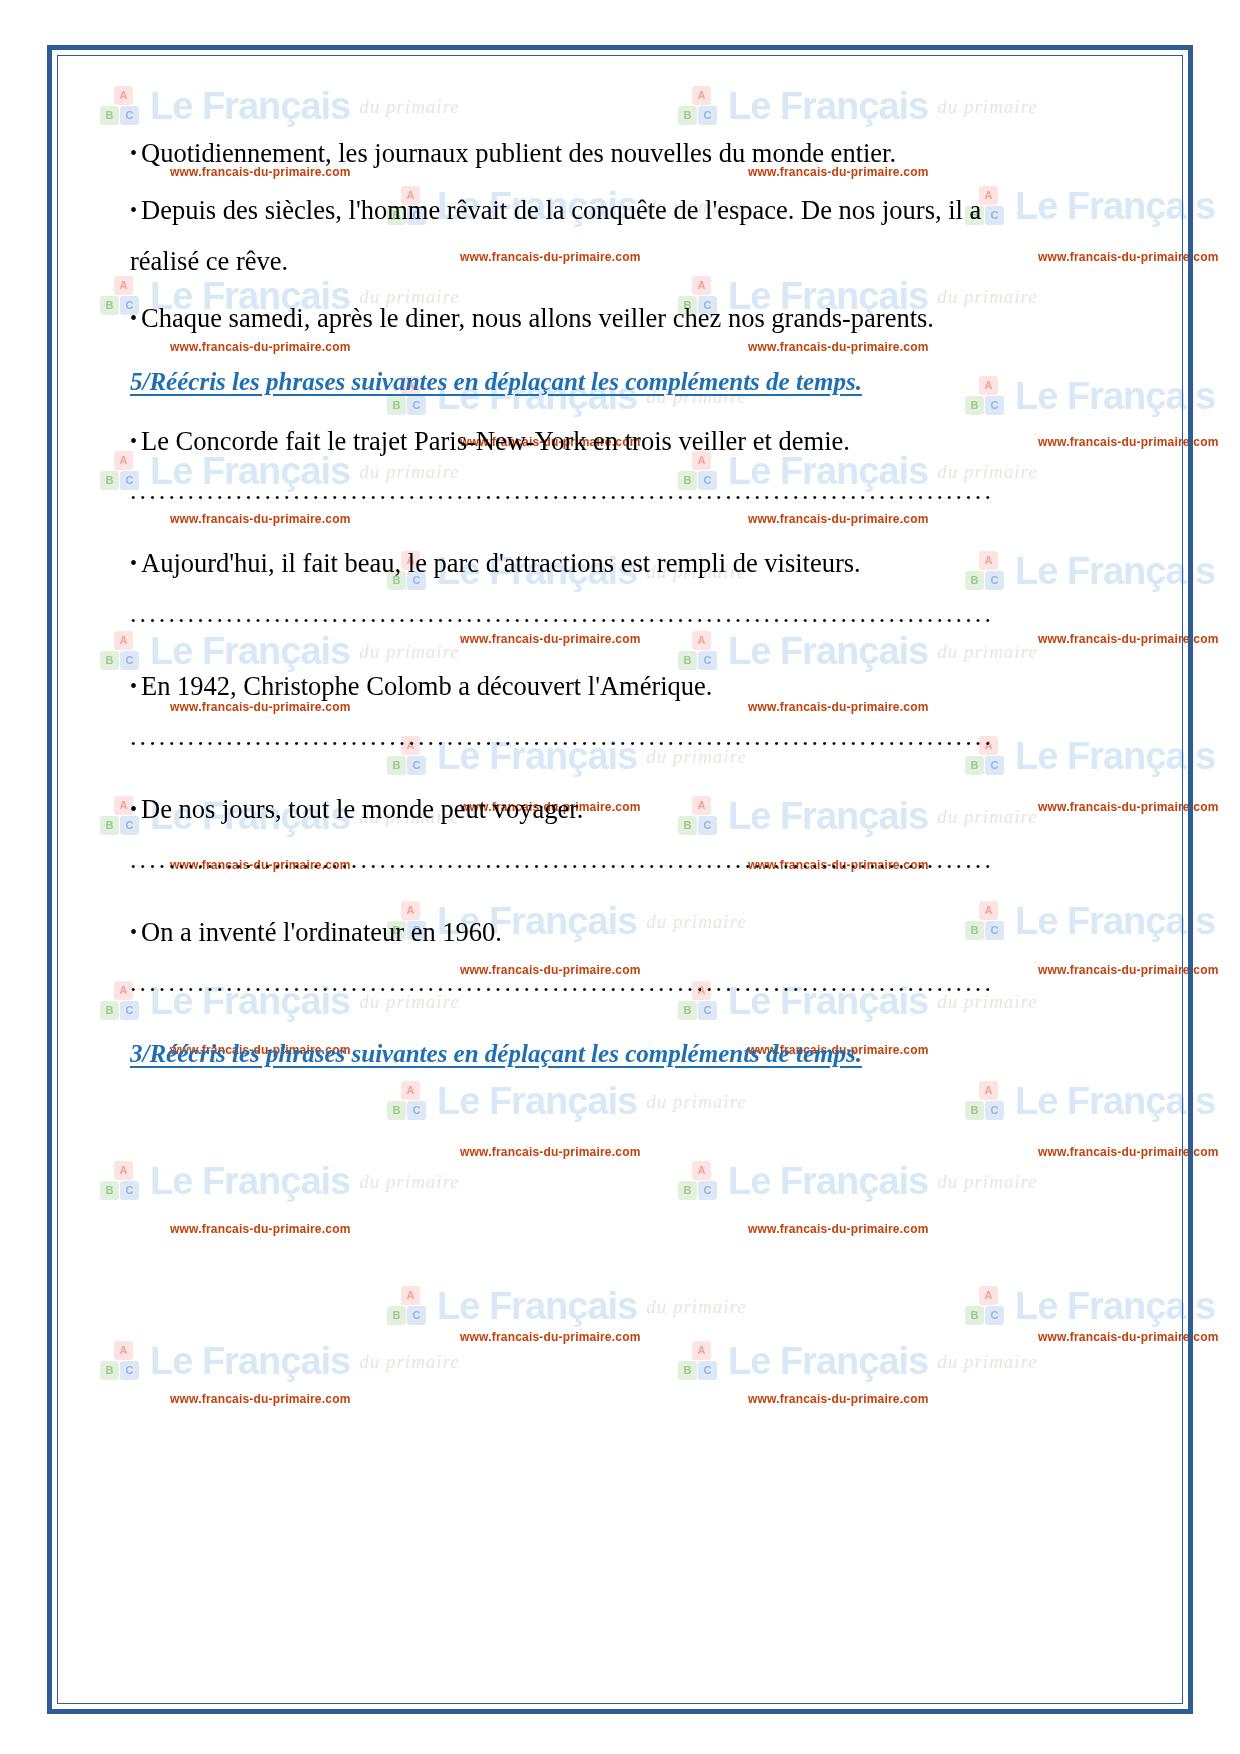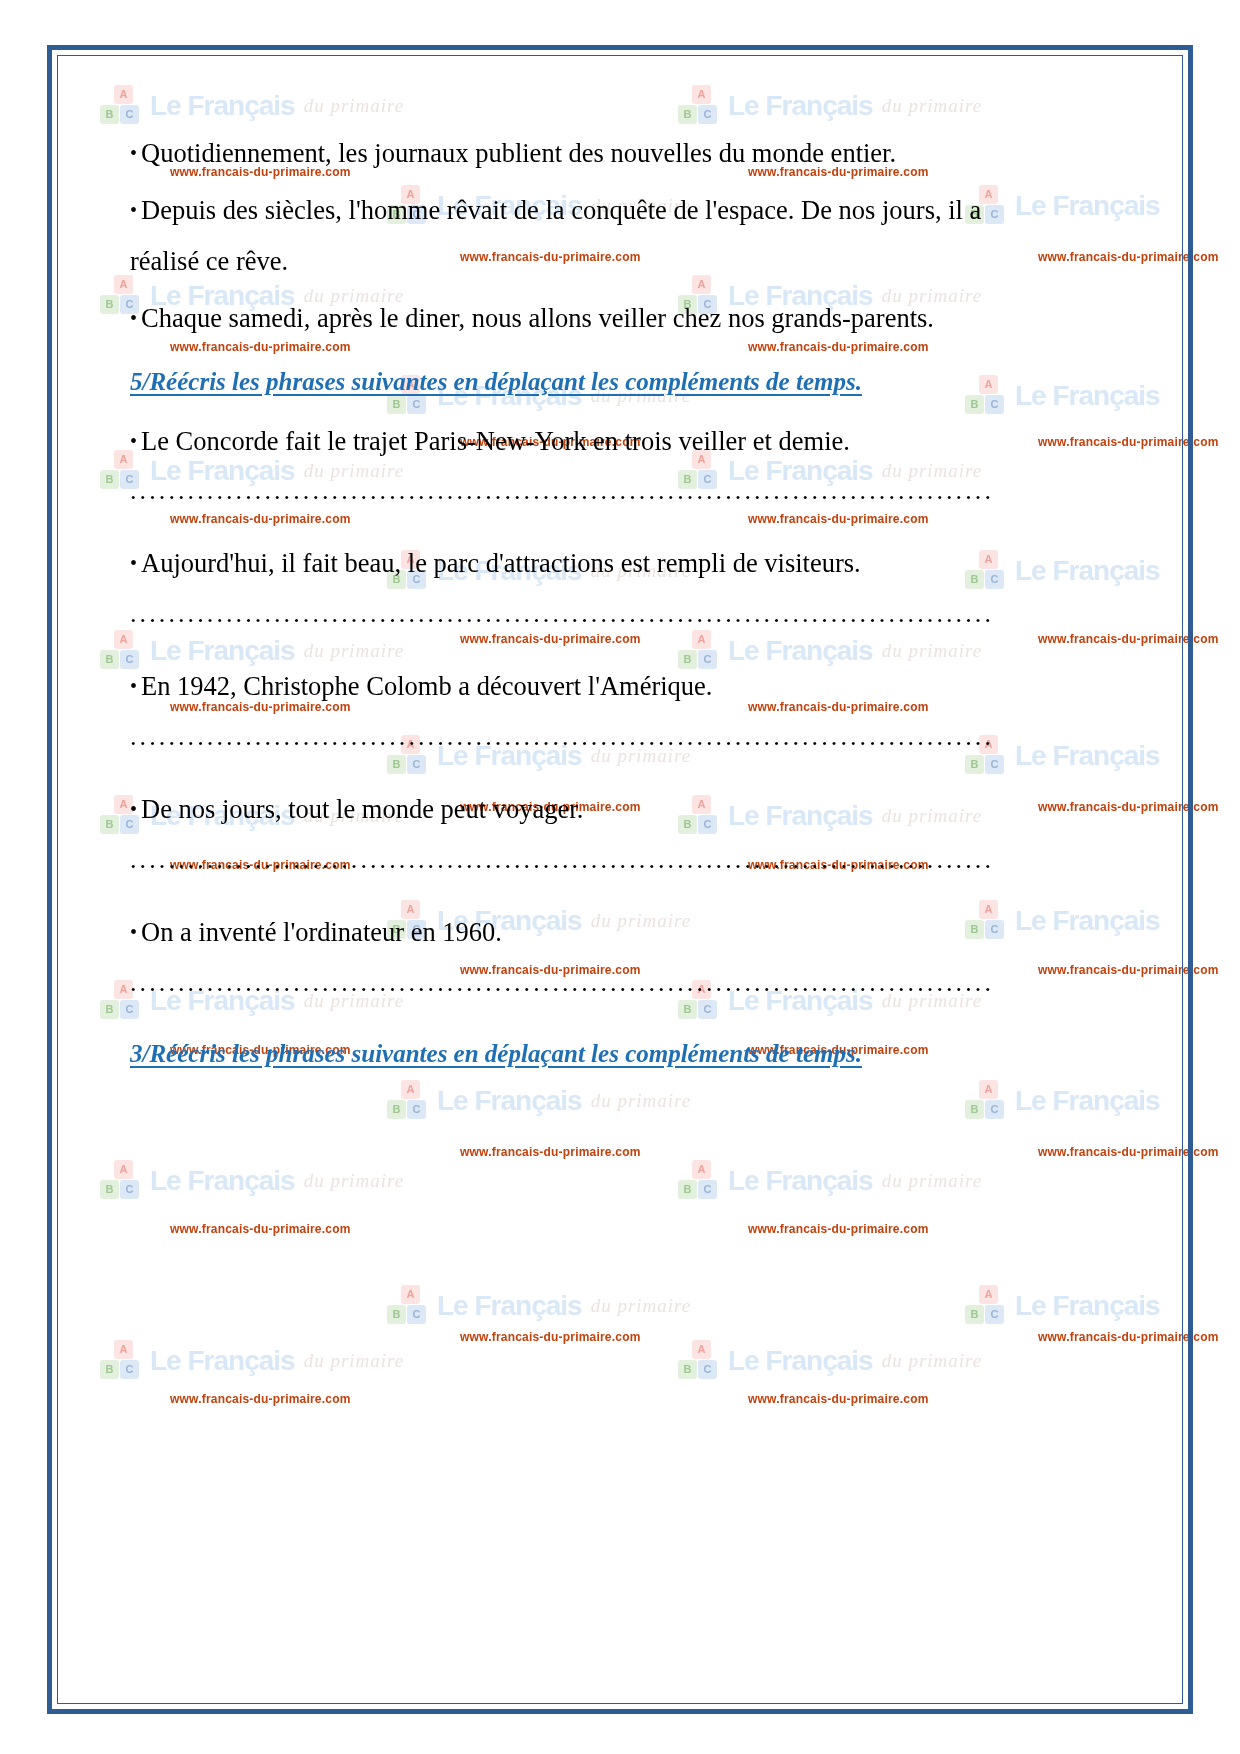--- a/index.html
+++ b/index.html
@@ -73,21 +73,21 @@
     font-size: 11px;
     text-align: center;
     line-height: 19px;
   }
   .blk-a { left: 16px; top: 0px;  width: 19px; height: 19px; background: #fbe4e2; color: #f0a39c; }
   .blk-b { left: 2px;  top: 20px; width: 19px; height: 19px; background: #e3f0dd; color: #9fc892; }
   .blk-c { left: 22px; top: 20px; width: 19px; height: 19px; background: #dde8f6; color: #9ab4d8; }
   .wm-title {
     font-family: "Liberation Sans", sans-serif;
     font-weight: bold;
-    font-size: 28px;
+    font-size: 38px;
     color: #d9e8f7;
     letter-spacing: -1px;
   }
   .wm-sub {
     font-family: "Liberation Serif", serif;
     font-style: italic;
     font-size: 19px;
     color: #ece3e0;
     margin-left: 9px;
     letter-spacing: 1px;

